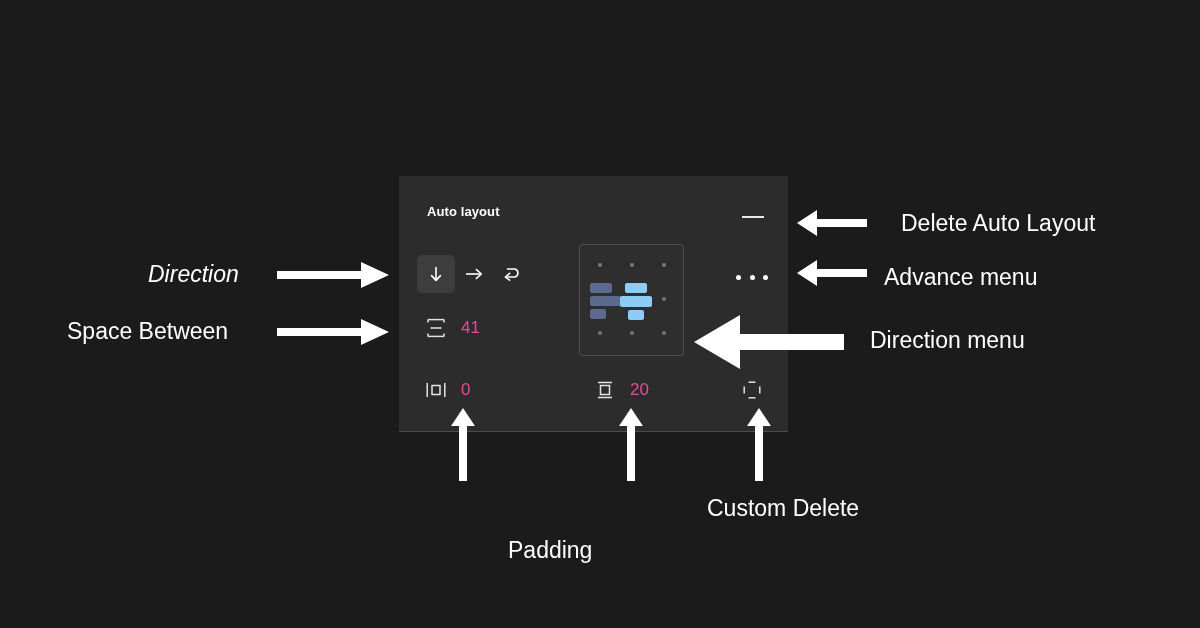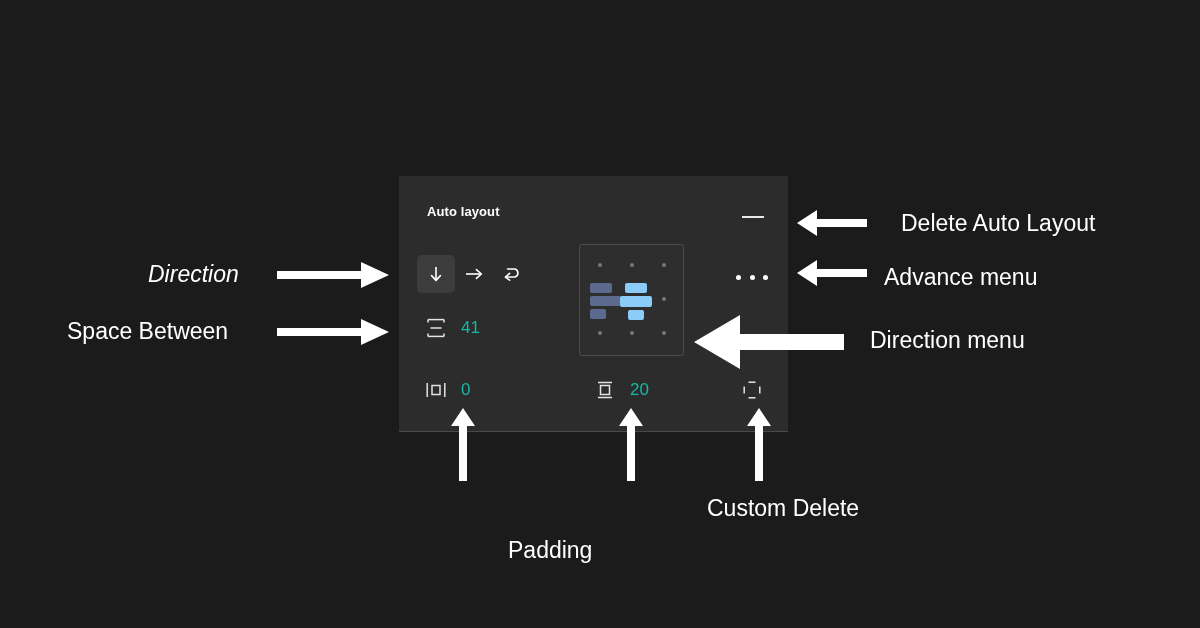--- a/index.html
+++ b/index.html
@@ -116,21 +116,21 @@
   .field-icon {
     width: 38px;
     height: 36px;
     display: flex;
     align-items: center;
     justify-content: center;
     cursor: pointer;
   }
   .field-value {
     font-size: 17px;
-    color: #14b8a6;
+    color: #ec4899;
     margin-left: 6px;
     cursor: text;
   }
 
   
   #padding-row {
     position: absolute;
     left: 18px;
     top: 196px;
     width: 353px;

